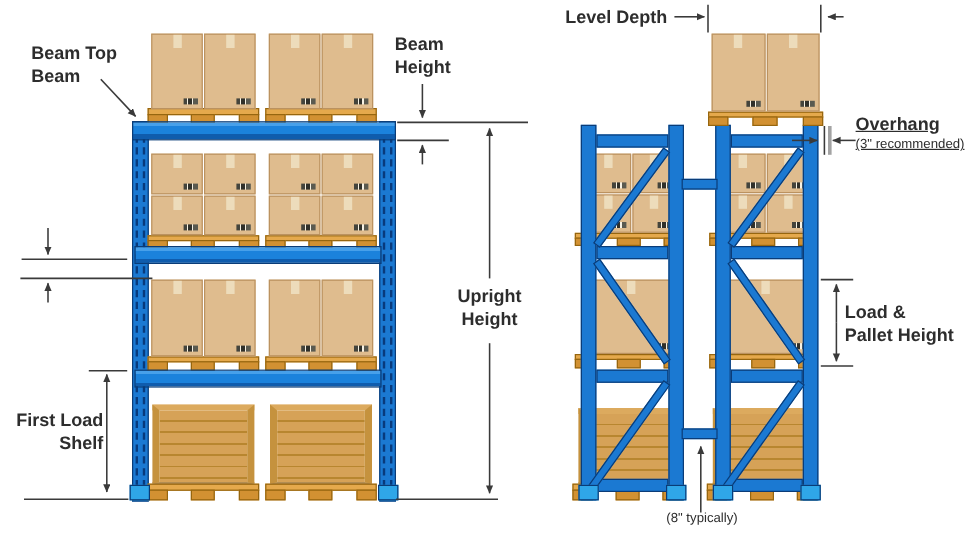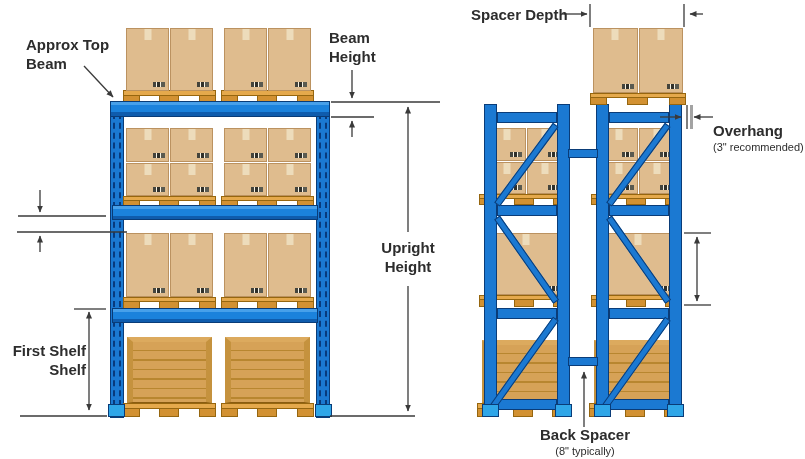--- a/index.html
+++ b/index.html
@@ -215,46 +215,49 @@
         <line x1="697" y1="269" x2="697" y2="237" marker-end="url(#ah)"></line>
         <line x1="697" y1="269" x2="697" y2="301" marker-end="url(#ah)"></line>
       </g>
       <g>
         <line x1="584" y1="427" x2="584" y2="372" marker-end="url(#ah)"></line>
       </g>
     </g>
   </svg>
 
   <div class="lbl" style="left:26px;top:35px;">
-    <div>Approx Top</div>
+    <div>Beam Top</div>
     <div>Beam</div>
   </div>
 
   <div class="lbl" style="left:329px;top:28px;">
     <div>Beam</div>
     <div>Height</div>
   </div>
 
 
   <div class="lbl" style="left:368px;top:238px;width:80px;text-align:center;">
     <div>Upright</div>
     <div>Height</div>
   </div>
 
   <div class="lbl" style="left:4px;top:341px;width:82px;text-align:right;">
-    <div>First Shelf</div>
+    <div>First Load</div>
     <div>Shelf</div>
   </div>
 
-  <div class="lbl" style="left:471px;top:5px;">Spacer Depth</div>
-
-  <div class="lbl" style="left:713px;top:121px;">
+  <div class="lbl" style="left:471px;top:5px;">Level Depth</div>
+
+  <div class="lbl" style="left:713px;top:94px;text-decoration:underline;">
     <div>Overhang</div>
     <div class="subnote">(3" recommended)</div>
   </div>
 
+  <div class="lbl" style="left:704px;top:251px;">
+    <div>Load &amp;</div>
+    <div>Pallet Height</div>
+  </div>
 
   <div class="lbl" style="left:532px;top:425px;width:106px;text-align:center;">
-    <div>Back Spacer</div>
     <div class="subnote">(8" typically)</div>
   </div>
 
 </div>
 
 </body></html>

